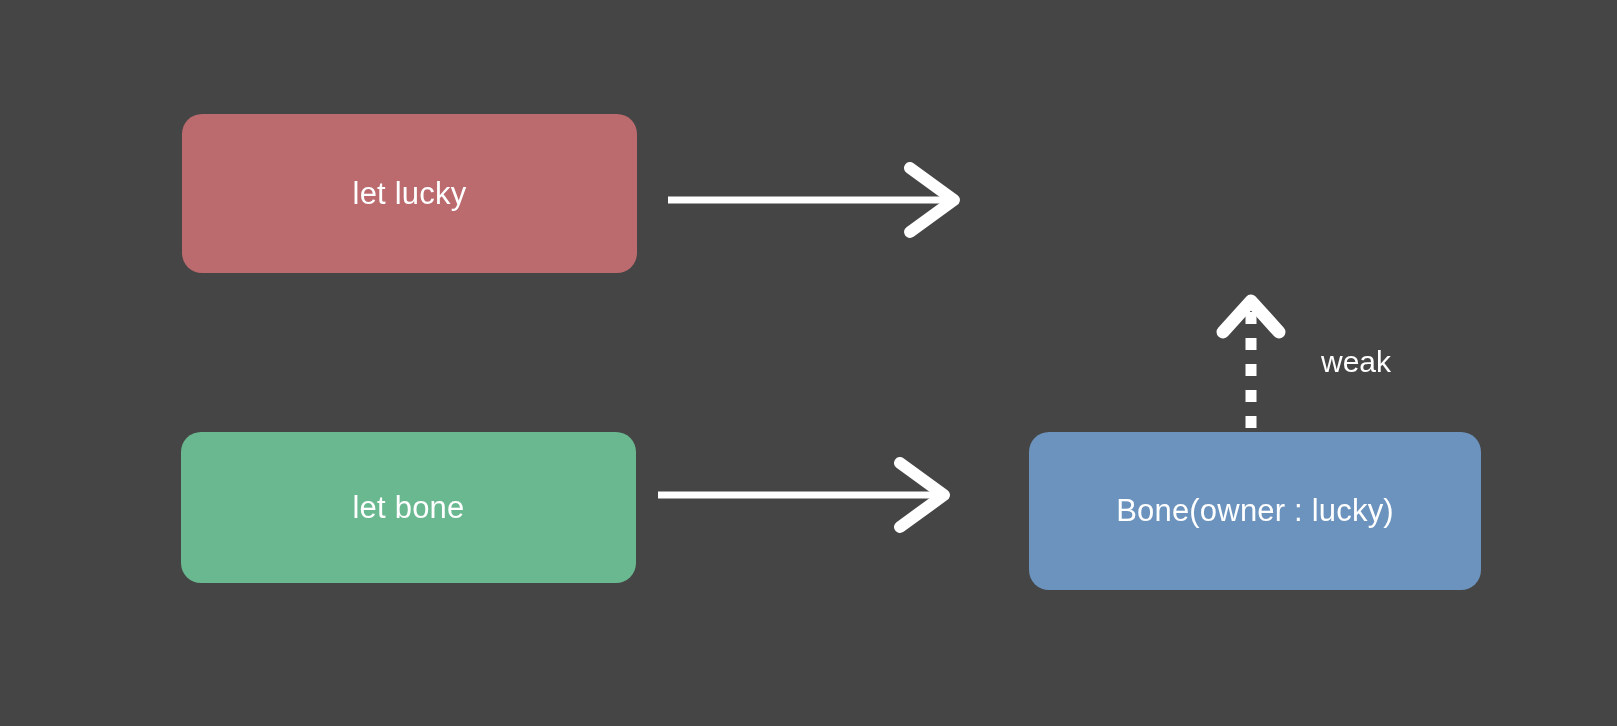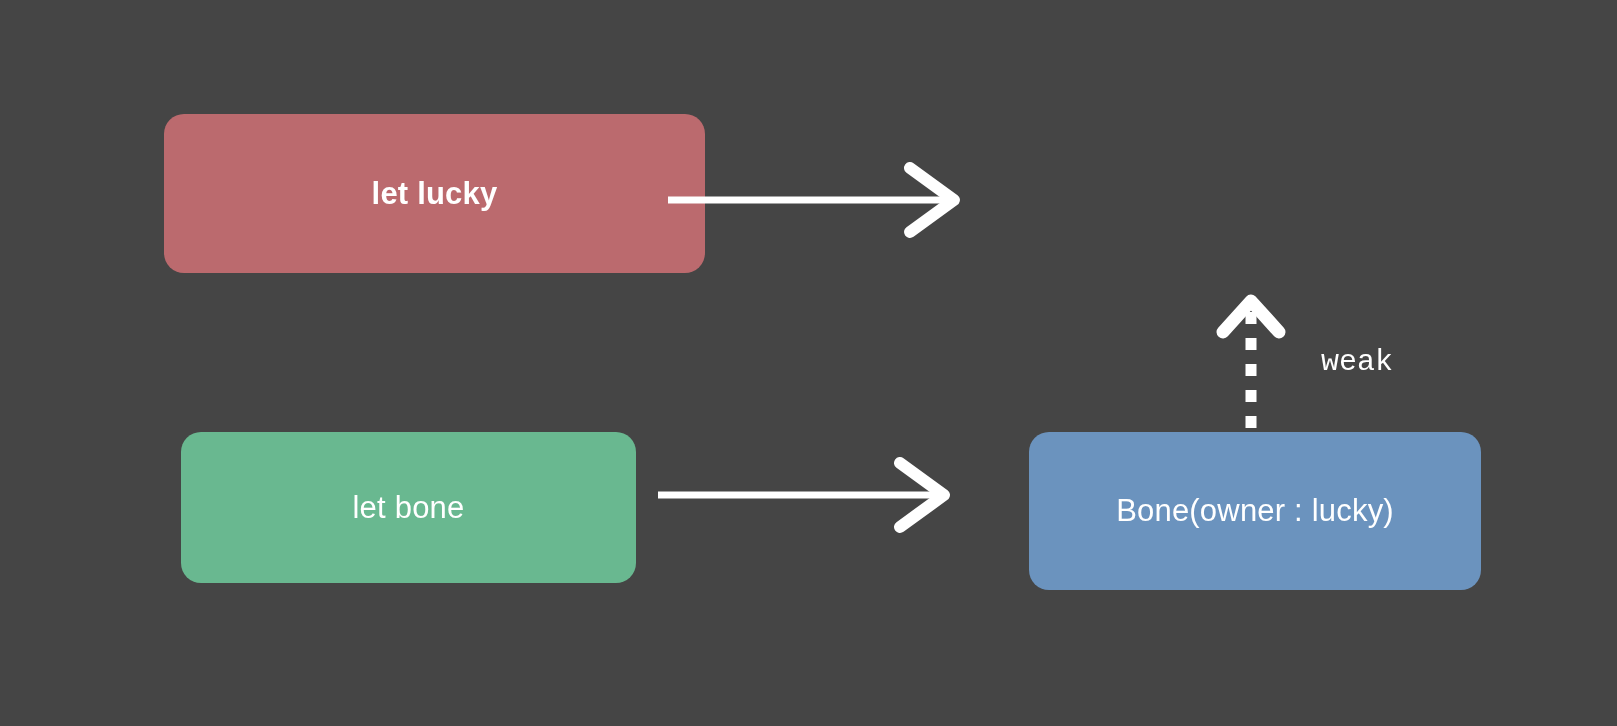--- a/index.html
+++ b/index.html
@@ -24,26 +24,25 @@
     justify-content: center;
     border-radius: 20px;
     color: #ffffff;
     font-size: 31px;
     font-weight: 400;
     letter-spacing: 0.2px;
     white-space: nowrap;
     box-sizing: border-box;
   }
   #node-let-lucky {
-    left: 164px;
+    left: 182px;
     top: 114px;
-    width: 541px;
+    width: 455px;
     height: 159px;
     background: #bb6a6e;
-    font-weight: bold;
   }
   #node-dog-instance {
     left: 1029px;
     top: 114px;
     width: 452px;
     height: 158px;
     background: #6b93be;
   }
   #node-let-bone {
     left: 181px;
@@ -82,21 +81,20 @@
     height: 150px;
   }
   #label-weak {
     position: absolute;
     left: 1321px;
     top: 345px;
     color: #ffffff;
     font-size: 30px;
     font-weight: 400;
     white-space: nowrap;
-    font-family: Liberation Mono, monospace;
   }
 </style>
 </head>
 <body>
 
 <div id="canvas">
 
   <div class="node" id="node-let-lucky">
     <span>let lucky</span>
   </div>

